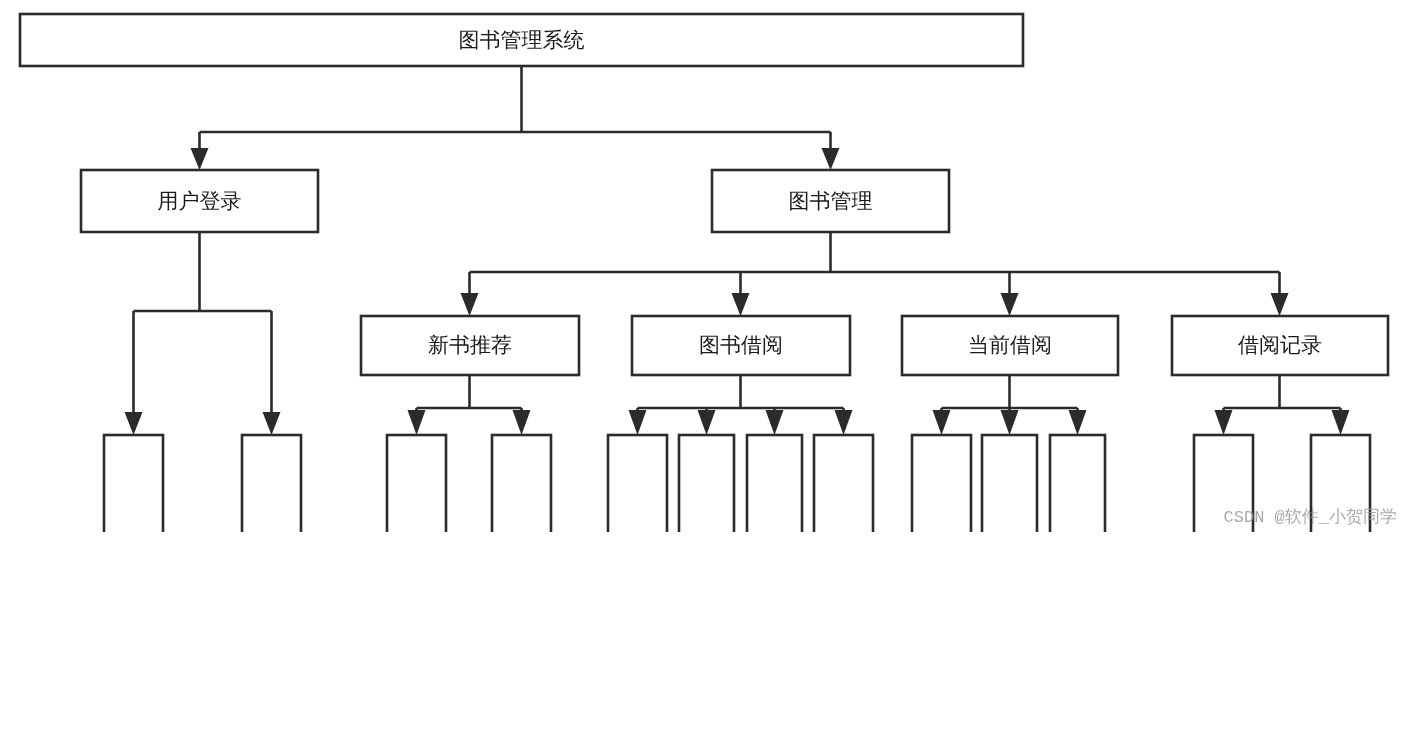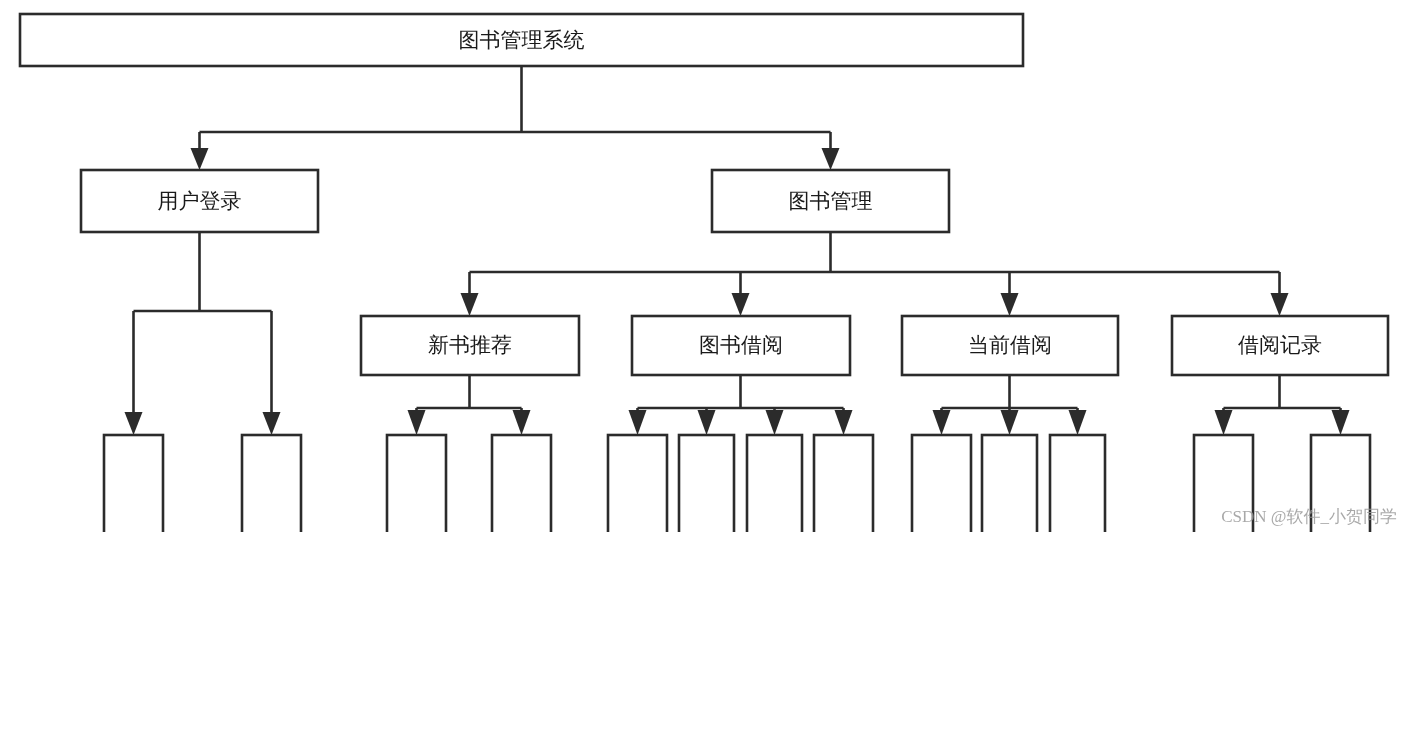--- a/index.html
+++ b/index.html
@@ -60,21 +60,21 @@
     align-items: center;
     justify-content: center;
     text-align: center;
     white-space: nowrap;
     user-select: none;
   }
   .watermark {
     position: absolute;
     right: 8px;
     bottom: 4px;
-    font-family: Liberation Serif, serif;
+    font-family: Liberation Mono, monospace;
     font-size: 17px;
     color: #9a9a9a;
     opacity: 0.85;
     white-space: nowrap;
     user-select: none;
   }
 </style>
 </head>
 <body>
 

